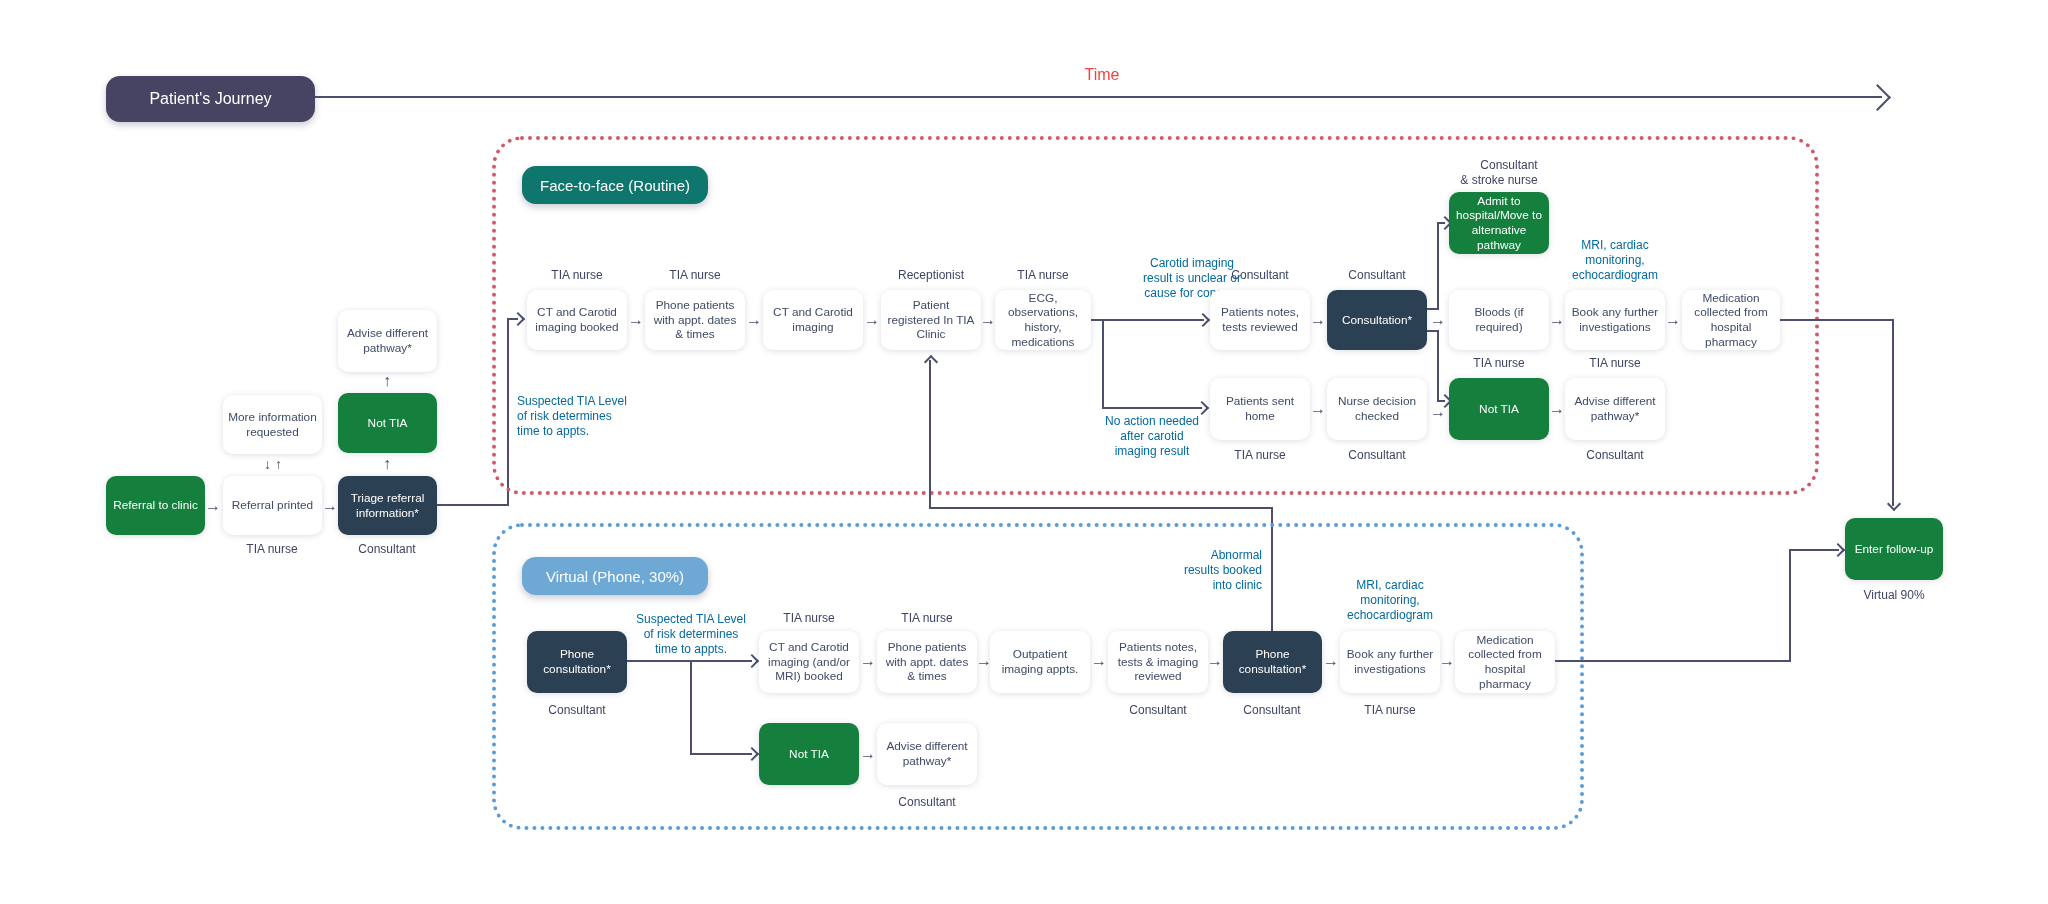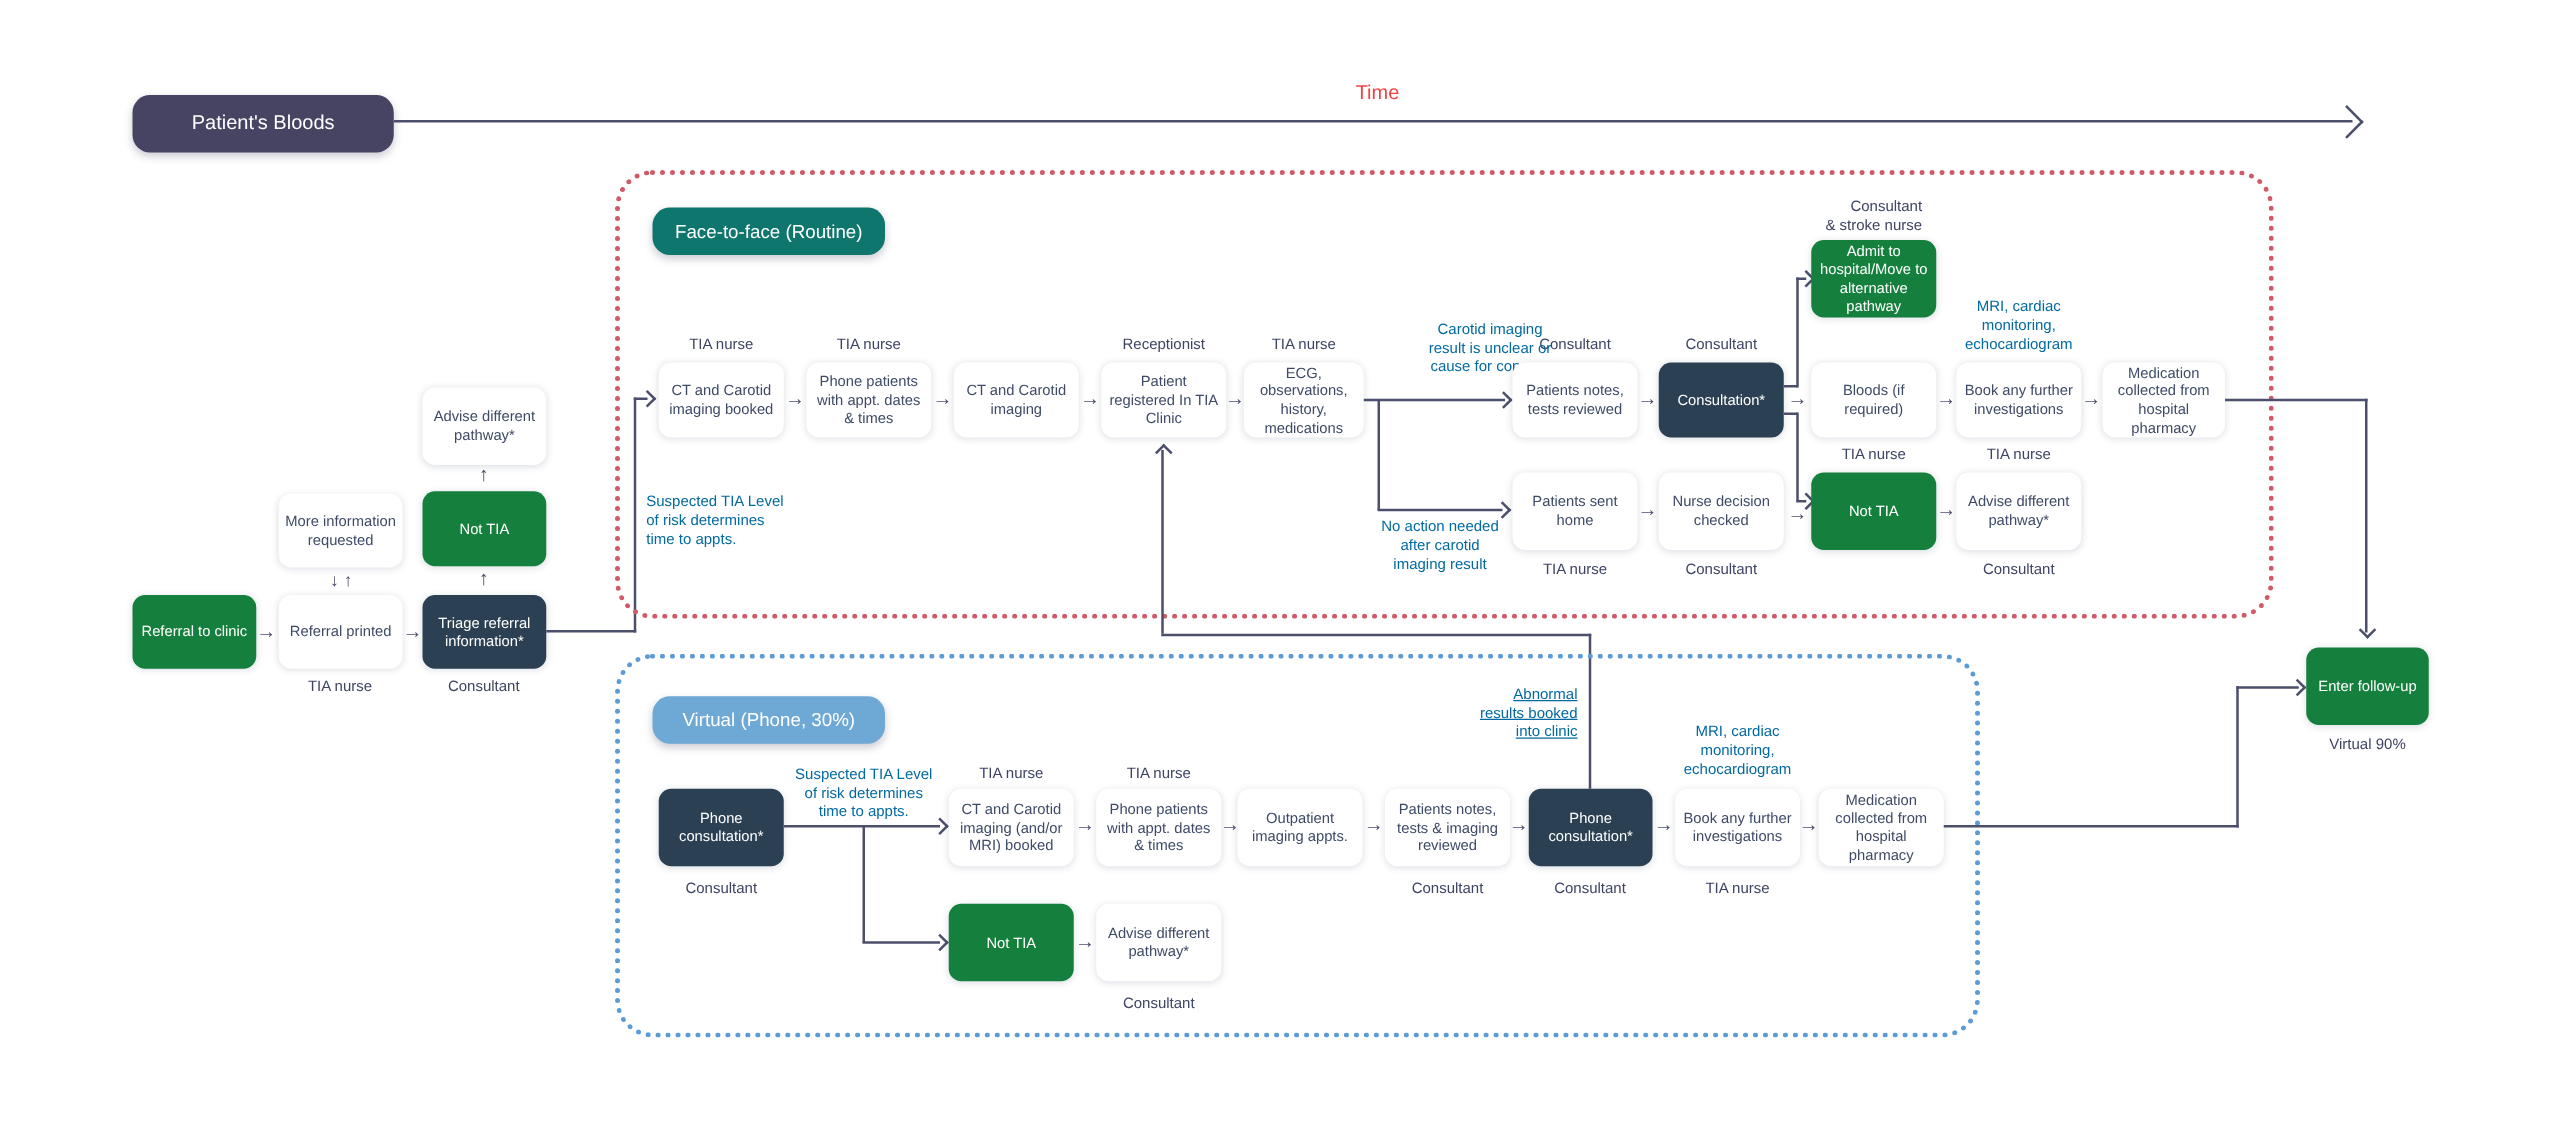--- a/index.html
+++ b/index.html
@@ -36,21 +36,21 @@
       transform:translate(-50%,-50%);}
   .timelab{position:absolute;font-size:16px;color:#ef4444;text-align:center;}
   .para{position:absolute;left:107px;top:624px;width:350px;font-size:15.5px;line-height:1.3;color:#3d4362;}
   .para p{margin:0 0 40px 0;}
 </style>
 </head>
 <body>
 
 <div class="canvas">
 
-  <div class="pill purple" style="left:106px;top:76px;width:209px;height:46px;font-size:16px;">Patient's Bloods</div>
+  <div class="pill purple" style="left:106px;top:76px;width:209px;height:46px;font-size:16px;">Patient's Journey</div>
   <div class="timelab" style="left:1060px;top:66px;width:84px;">Time</div>
   <div class="hl" style="left:315px;top:96px;width:1567px;"></div>
   <div class="ch r big" style="left:1868px;top:88px;"></div>
 
   <div class="node steel" style="left:106px;top:476px;width:99px;height:59px;">Referral to clinic</div>
   <div class="ga" style="left:213px;top:506px;">→</div>
   <div class="node" style="left:223px;top:476px;width:99px;height:59px;">Referral printed</div>
   <div class="lab" style="left:272px;top:542px;">TIA nurse</div>
   <div class="ga" style="left:330px;top:506px;">→</div>
   <div class="node navy" style="left:338px;top:476px;width:99px;height:59px;">Triage referral information*</div>
@@ -147,21 +147,21 @@
   <div class="lab" style="left:1615px;top:448px;">Consultant</div>
 
   <div class="hl" style="left:1780px;top:319px;width:114px;"></div>
   <div class="vl" style="left:1892px;top:319px;height:187px;"></div>
   <div class="ch d" style="left:1889px;top:499px;"></div>
 
   <div class="vl" style="left:1271px;top:507px;height:124px;"></div>
   <div class="hl" style="left:929px;top:507px;width:344px;"></div>
   <div class="vl" style="left:929px;top:360px;height:147px;"></div>
   <div class="ch u" style="left:926px;top:357px;"></div>
-  <div class="note rightal" style="left:1150px;top:548px;width:112px;text-decoration:underline;">Abnormal
+  <div class="note rightal" style="left:1150px;top:548px;width:112px;">Abnormal
 results booked
 into clinic</div>
 
   <div class="zone blue" style="left:492px;top:523px;width:1084px;height:299px;"></div>
   <div class="pill bluepill" style="left:522px;top:557px;width:186px;height:38px;">Virtual (Phone, 30%)</div>
 
   <div class="node navy" style="left:527px;top:631px;width:100px;height:62px;">Phone consultation*</div>
   <div class="lab" style="left:577px;top:703px;">Consultant</div>
   <div class="note" style="left:691px;top:612px;">Suspected TIA Level
 of risk determines

